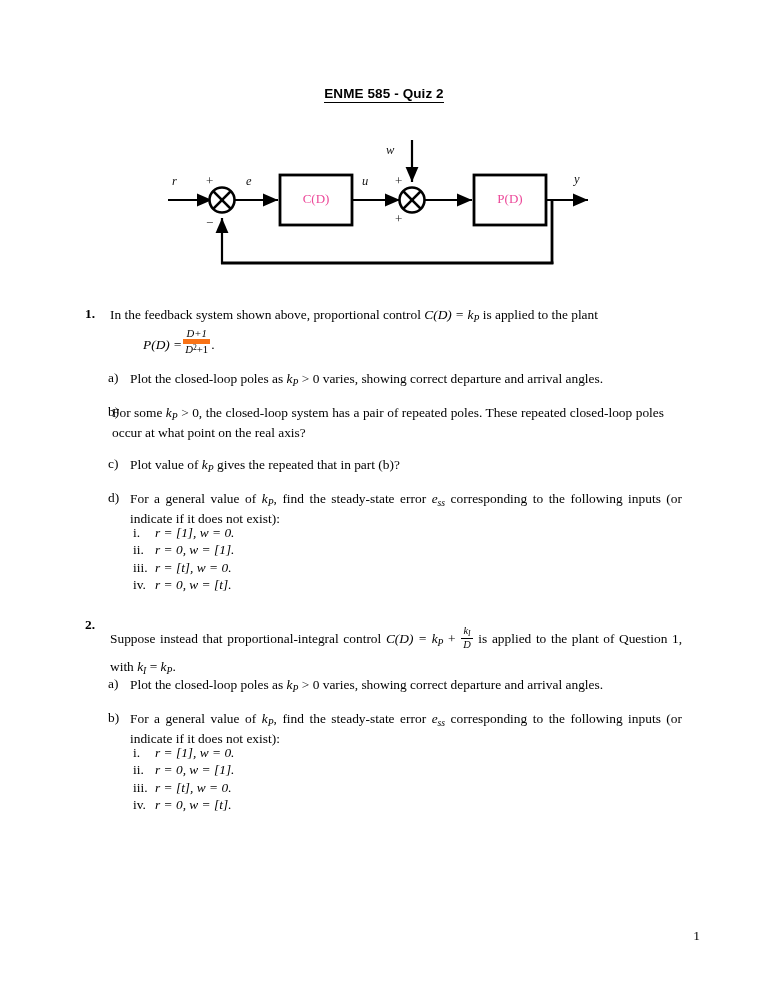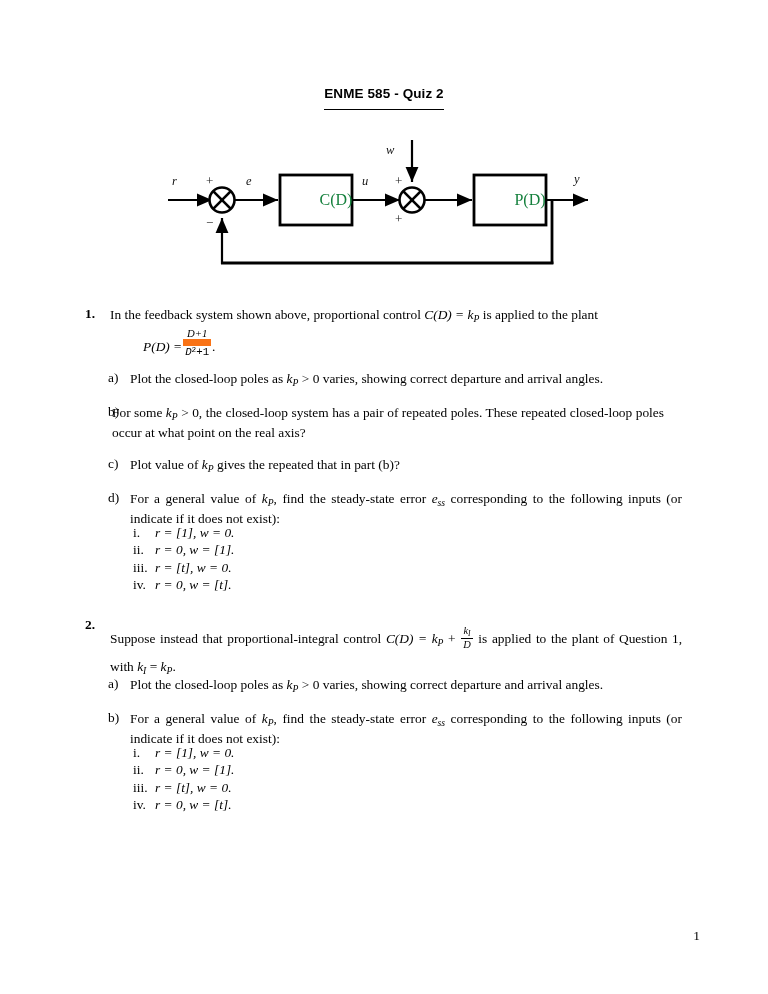--- a/index.html
+++ b/index.html
@@ -30,21 +30,21 @@
     top: 86px;
     width: 768px;
     text-align: center;
     font-family: "Liberation Sans", sans-serif;
     font-weight: bold;
     font-size: 13.5px;
     letter-spacing: 0.1px;
   }
   .doc-title span {
     border-bottom: 1.6px solid #000;
-    padding-bottom: 8px;
+    padding-bottom: 1px;
   }
 
   
   .diagram {
     position: absolute;
     left: 150px;
     top: 128px;
     width: 470px;
     height: 155px;
   }
@@ -60,24 +60,23 @@
   .dsign {
     position: absolute;
     font-family: "Liberation Serif", serif;
     font-size: 13px;
     color: #222;
     line-height: 1;
   }
   .boxlabel {
     position: absolute;
     font-family: "Liberation Serif", serif;
-    font-size: 16px;
-    color: #15803d;
-    text-align: center;
-    margin-left: 20px;
+    font-size: 13px;
+    color: #ec4899;
+    text-align: center;
   }
 
   
   .qblock {
     position: absolute;
     font-size: 13.4px;
     line-height: 1.33;
   }
   .qnum {
     position: absolute;
@@ -126,21 +125,21 @@
   }
   .frac {
     display: inline-block;
     vertical-align: -0.42em;
     text-align: center;
     font-size: 0.80em;
     line-height: 1.06;
     margin: 0 1px;
   }
   .frac .num { display: block; padding: 0 2px; text-align: center; }
-  .frac .den { display: block; border-top: 7px solid #f97316; padding: 0 2px; font-family: Liberation Mono, monospace; }
+  .frac .den { display: block; border-top: 5px solid #f97316; padding: 0 2px; }
   .frac-i {
     display: inline-block;
     vertical-align: -0.45em;
     text-align: center;
     font-size: 0.78em;
     line-height: 1.06;
     margin: 8px 1px;
   }
   .frac-i .num { display: block; padding: 0 2px; }
   .frac-i .den { display: block; border-top: 1px solid #000; padding: 0 2px; }

